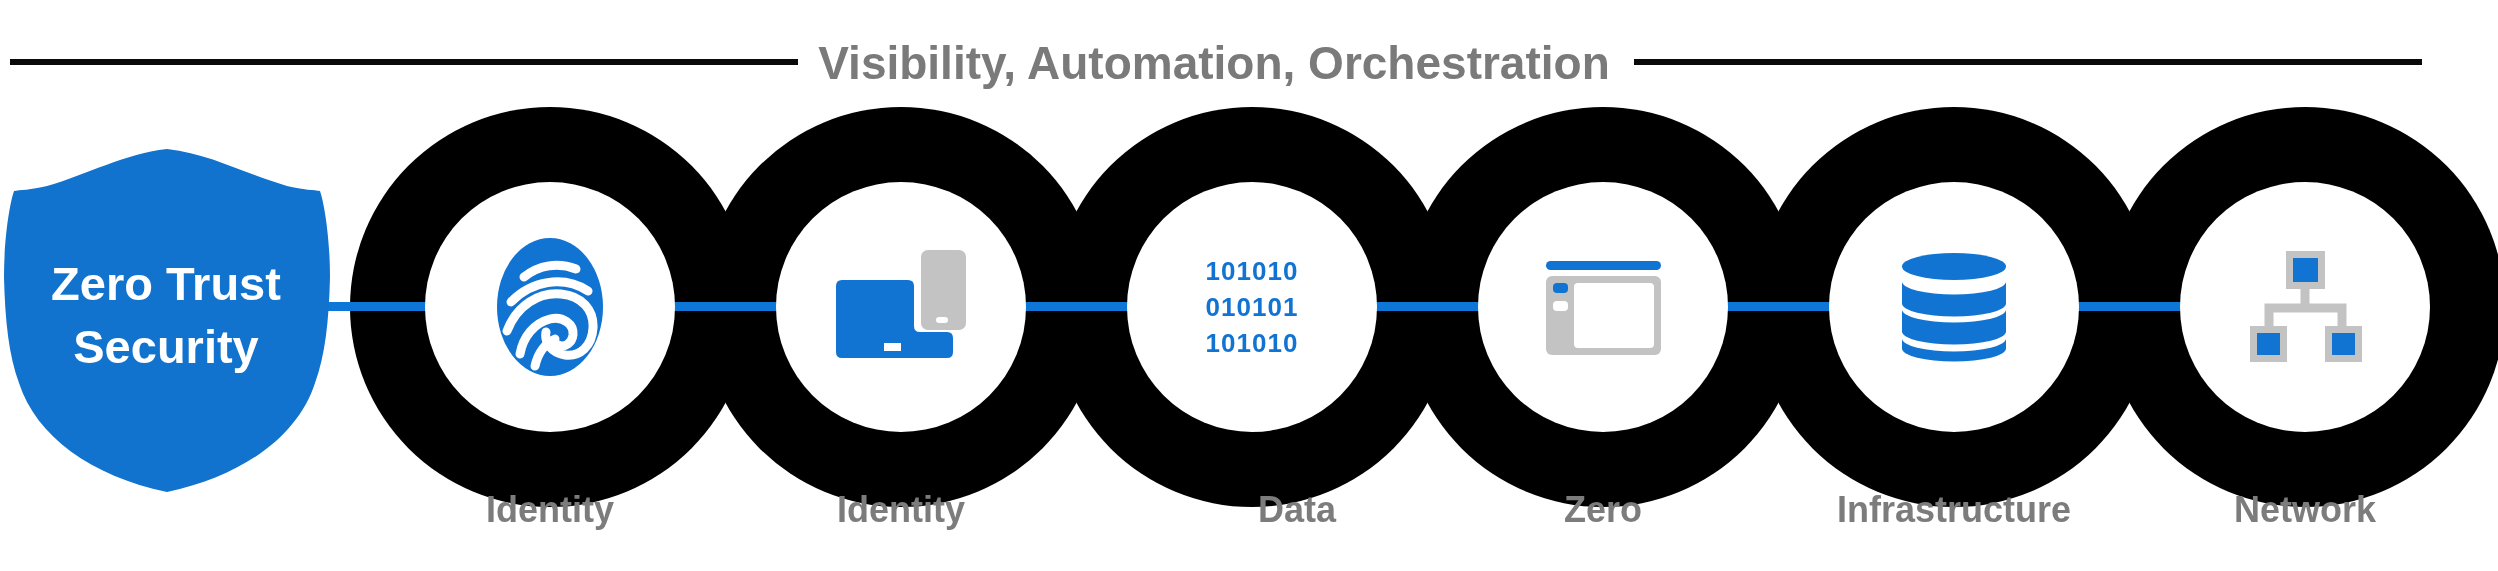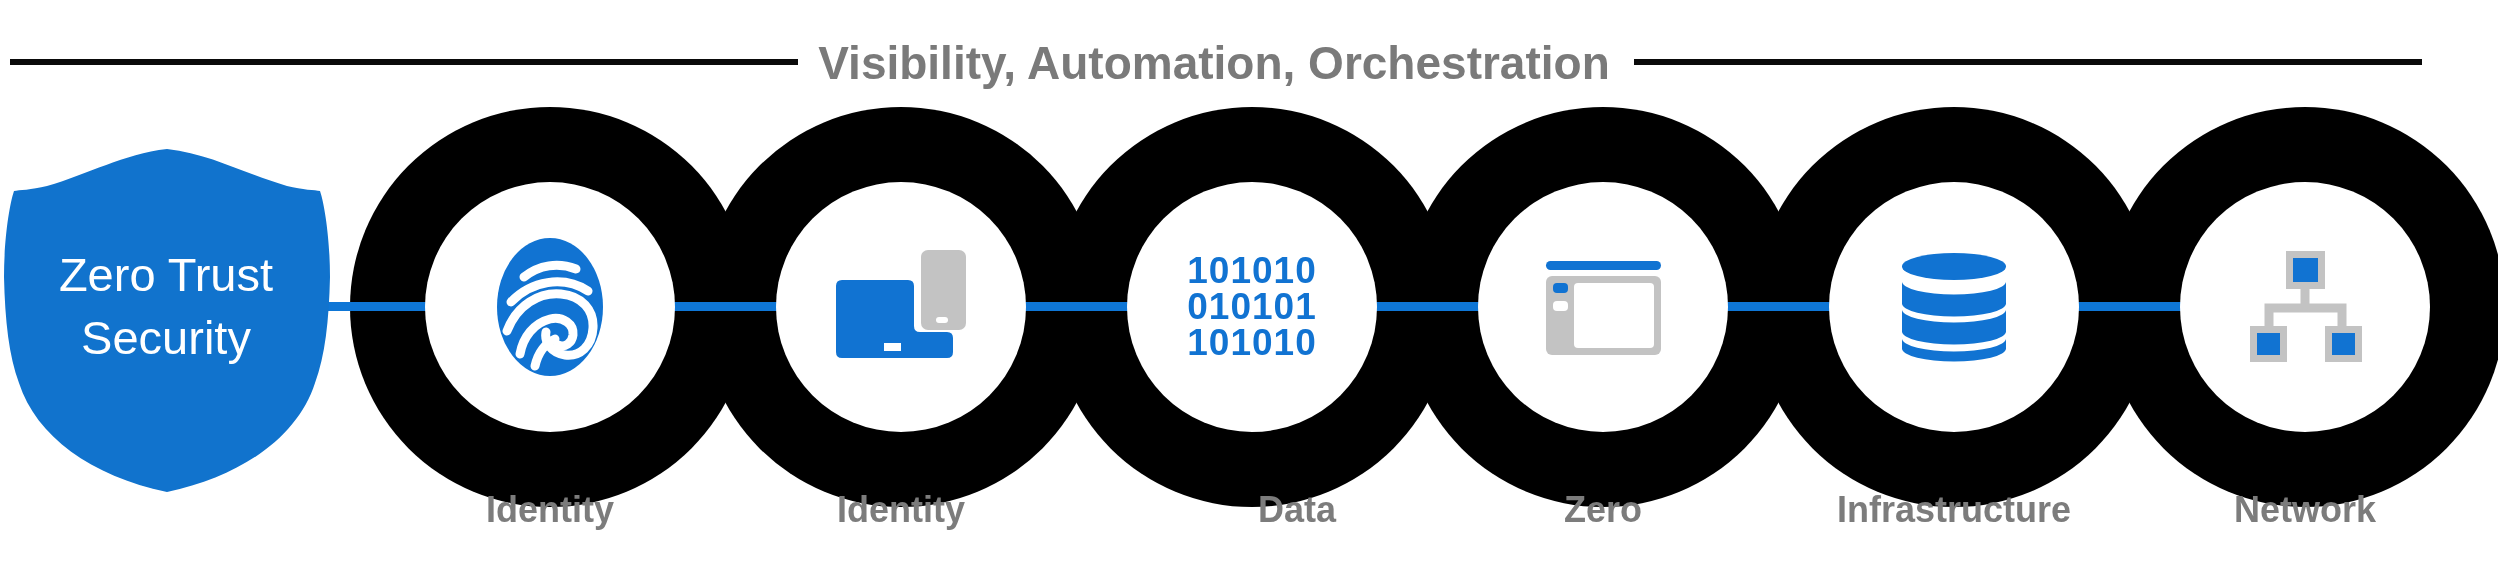--- a/index.html
+++ b/index.html
@@ -11,38 +11,38 @@
   .title{
     position:absolute;top:36px;left:814px;width:800px;text-align:center;
     font-size:46px;font-weight:bold;color:#7a7a7a;letter-spacing:0px;white-space:nowrap;
   }
   .hline{position:absolute;top:59px;height:6px;background:#0a0a0a;}
   .hline.left{left:10px;width:788px;}
   .hline.right{left:1634px;width:788px;}
   
   .shield-svg{position:absolute;left:1px;top:146px;z-index:5;}
   .shield-text{
-    position:absolute;left:6px;top:243px;width:320px;z-index:6;text-align:center;
-    color:#ffffff;font-size:47px;line-height:63px;font-weight:normal;
+    position:absolute;left:6px;top:252px;width:320px;z-index:6;text-align:center;
+    color:#ffffff;font-size:47px;line-height:63px;font-weight:bold;
   }
   
   .connector{position:absolute;left:250px;top:302px;width:2055px;height:9px;background:#0e76d6;z-index:2;}
   
   .ring{position:absolute;top:107px;width:400px;height:400px;border-radius:50%;background:#000000;}
   .inner{
     position:absolute;top:182px;width:250px;height:250px;border-radius:50%;background:#ffffff;z-index:3;
     display:flex;align-items:center;justify-content:center;
   }
   .node-label{
     position:absolute;top:489px;width:350px;z-index:4;text-align:center;
     font-size:36px;font-weight:bold;color:#7c7c7c;white-space:nowrap;
   }
   
   .binary{
-    color:#1173d2;font-size:37px;line-height:36px;font-weight:bold;
+    color:#1173d2;font-size:26px;line-height:36px;font-weight:bold;
     letter-spacing:1px;text-align:center;
   }
 </style>
 </head>
 <body>
 
 <div id="canvas">
 
   <div class="hline left"></div>
   <div class="title">Visibility, Automation, Orchestration</div>

